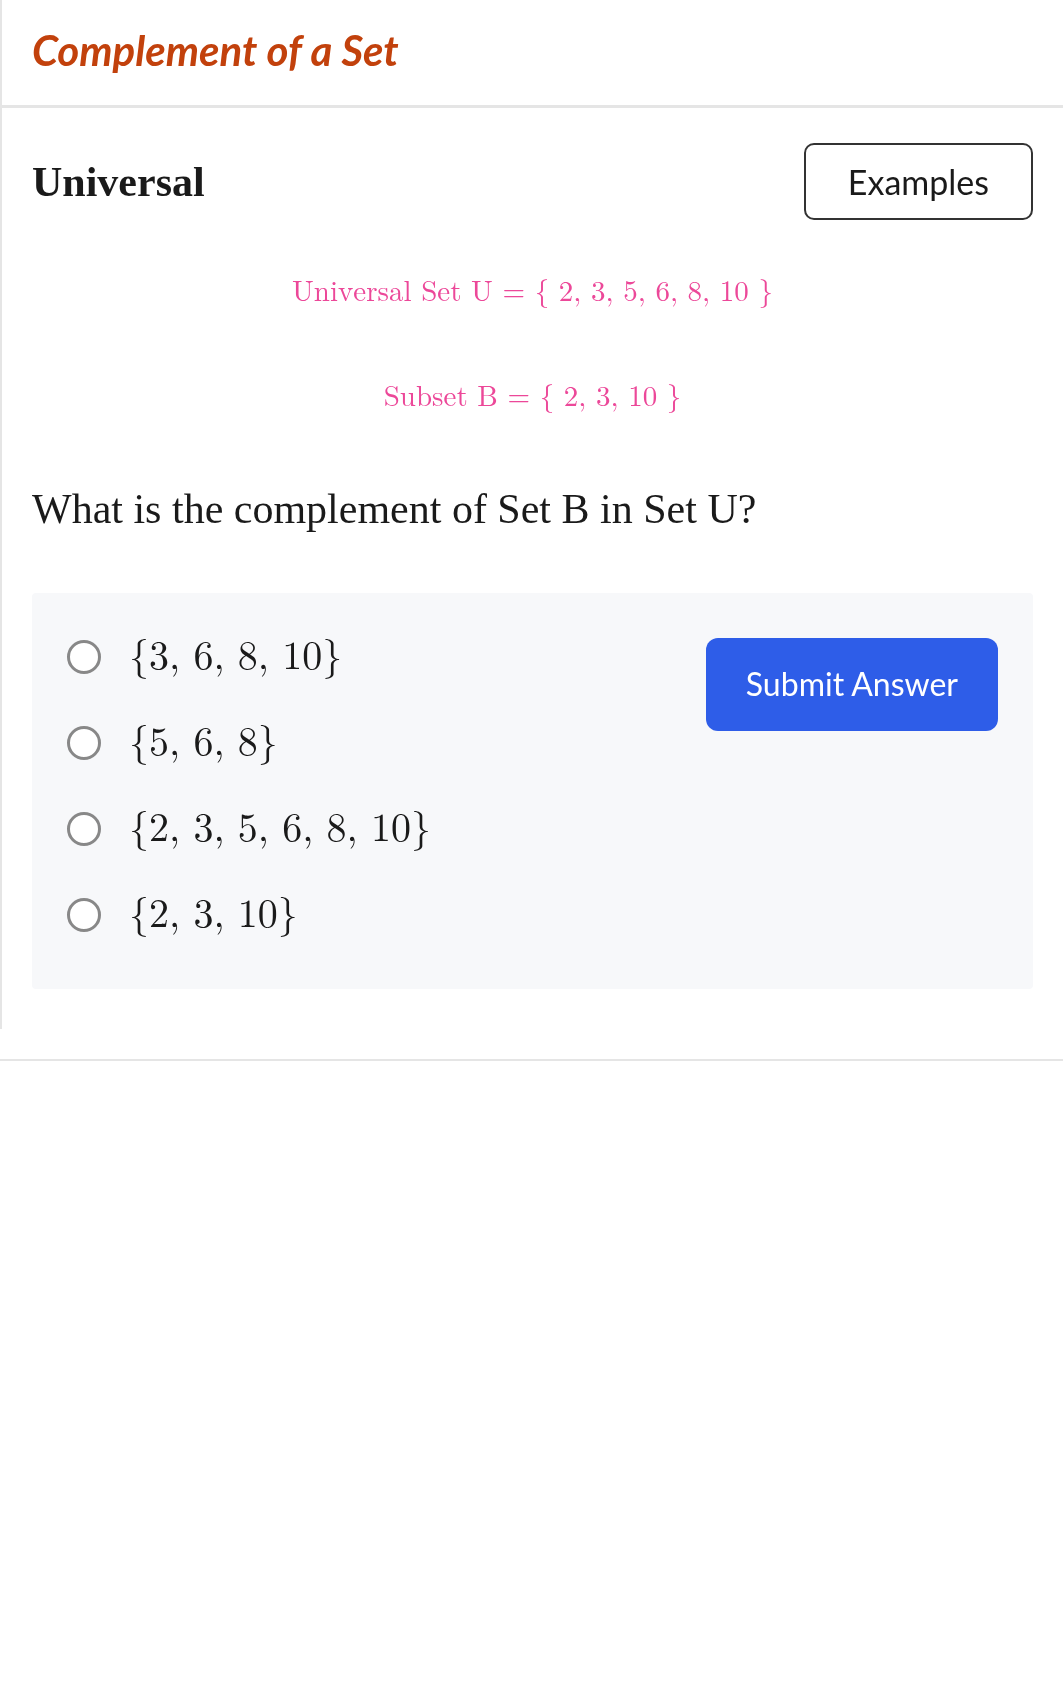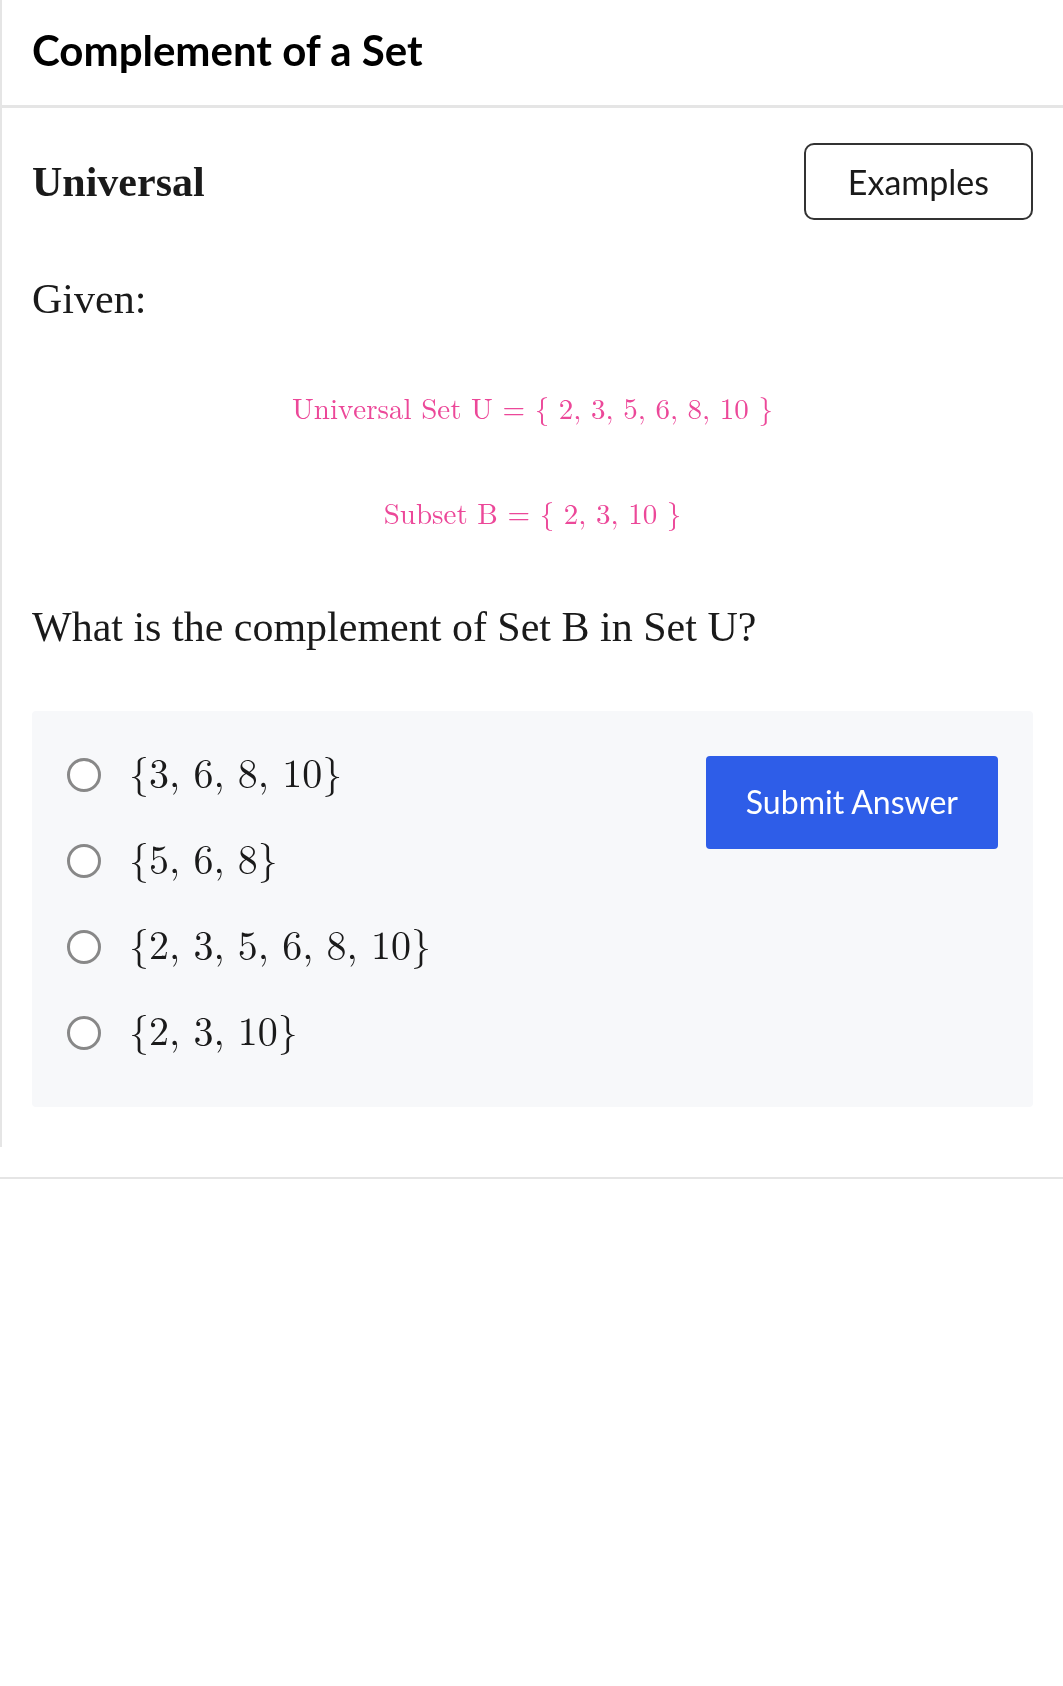--- a/index.html
+++ b/index.html
@@ -14,21 +14,22 @@
       color: #1a1a1a;
     }
     .page-title-section {
       padding: 25px 30px 30px 30px;
       border-bottom: 3px solid #e5e5e5;
       border-left: 2px solid #e5e5e5;
     }
     .page-title {
       font-size: 42px;
       font-weight: 700;
-      color: #000000;
+      color: #c2410c;
+      font-style: italic;
     }
     .content {
       padding: 35px 30px 40px 30px;
       border-left: 2px solid #e5e5e5;
     }
     .question-header {
       display: flex;
       justify-content: space-between;
       align-items: center;
       margin-bottom: 55px;
@@ -110,21 +111,21 @@
     }
     .option-label {
       font-size: 40px;
       font-family: 'Latin Modern Math', 'Cambria Math', Georgia, 'Times New Roman', serif;
       color: #1a1a1a;
     }
     .submit-button {
       background: #2e5de8;
       color: #ffffff;
       border: none;
-      border-radius: 4px;
+      border-radius: 12px;
       padding: 24px 40px;
       font-size: 32px;
       font-family: 'Lato', sans-serif;
       text-align: center;
       cursor: pointer;
       line-height: 1.4;
       margin-top: 5px;
     }
     .bottom-border {
       border-top: 2px solid #e5e5e5;
@@ -137,21 +138,20 @@
 <div class="page-title-section">
   <h1 class="page-title">Complement of a Set</h1>
 </div>
 
 <div class="content">
   <div class="question-header">
     <div class="question-label">Universal</div>
     <button class="examples-button">Examples</button>
   </div>
 
-  <div class="given-label">Given:</div>
 
   <div class="math-line">Universal Set U = { 2, 3, 5, 6, 8, 10 }</div>
 
   <div class="math-line">Subset B = { 2, 3, 10 }</div>
 
   <div class="question-text">What is the complement of Set B in Set U?</div>
 
   <div class="answer-panel">
 
     <div class="answer-body">

